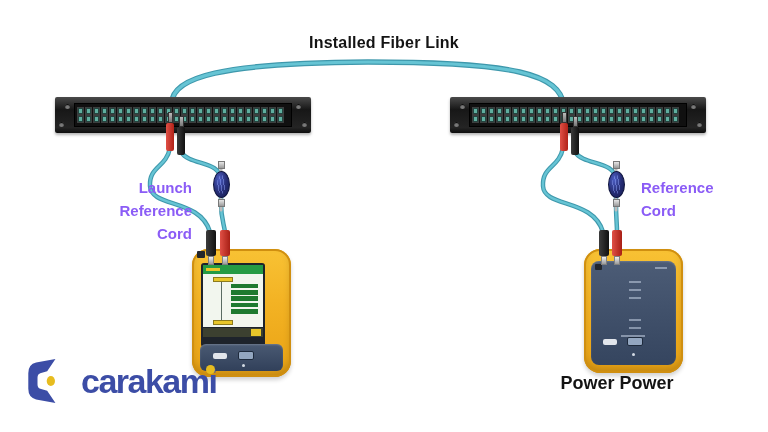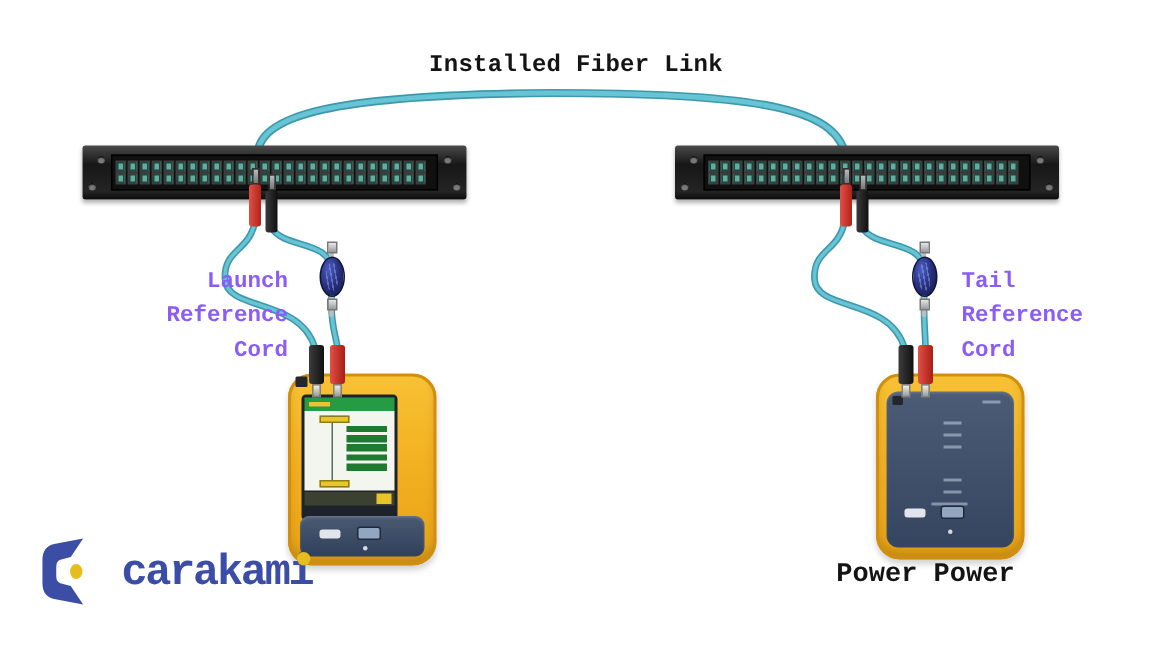--- a/index.html
+++ b/index.html
@@ -1,18 +1,18 @@
 <!DOCTYPE html>
 <html><head>
 <meta charset="utf-8">
 <style>
   html,body{margin:0;padding:0;background:#ffffff;}
   #canvas{
     position:relative;width:768px;height:432px;background:#ffffff;overflow:hidden;
-    font-family:Liberation Mono, monospace;
+    font-family:Liberation Sans, sans-serif;
   }
   
   .diagram-title{
     position:absolute;left:0;right:0;top:34px;text-align:center;
     font-size:16px;font-weight:bold;color:#141414;z-index:5;letter-spacing:.2px;
   }
   
   #cables{position:absolute;left:0;top:0;z-index:1;}
   
   .panel{
@@ -91,21 +91,21 @@
   .pm-led{position:absolute;width:12px;height:2px;background:rgba(195,208,226,.55);}
   
   .cord-label{position:absolute;z-index:4;font-size:15px;font-weight:bold;color:#8b5cf6;line-height:23px;}
   #launchLabel{left:96px;top:176px;width:96px;text-align:right;}
   #tailLabel{left:641px;top:176px;width:100px;text-align:left;}
   .dev-label{position:absolute;z-index:4;font-size:18px;font-weight:bold;color:#141414;text-align:center;width:130px;}
   #lightSourceLabel{left:157px;top:373px;}
   #powerMeterLabel{left:552px;top:373px;}
   
   #logo{position:absolute;left:26px;top:352px;height:58px;display:flex;align-items:center;gap:9px;z-index:10;}
-  #logo .word{position:relative;font-size:29px;font-weight:bold;letter-spacing:-1.5px;color:#3c4da6;line-height:1;}
+  #logo .word{position:relative;font-size:34px;font-weight:bold;letter-spacing:-1.5px;color:#3c4da6;line-height:1;}
   #logo .idot{position:absolute;right:1px;top:1px;width:9px;height:9px;border-radius:50%;background:#e7bc1f;}
 </style>
 </head>
 <body>
 
 <div id="canvas">
 
   <div class="diagram-title">Installed Fiber Link</div>
 
   <svg id="cables" width="768" height="432" viewBox="0 0 768 432">
@@ -377,21 +377,20 @@
   <span class="collar" style="left:613px;top:161px;"></span>
   <span class="collar" style="left:613px;top:199px;"></span>
   <div class="mandrel" style="left:608px;top:171px;"></div>
 
   <div class="cord-label" id="launchLabel">
     <div>Launch</div>
     <div>Reference</div>
     <div>Cord</div>
   </div>
   <div class="cord-label" id="tailLabel">
-    <div>Tail</div>
     <div>Reference</div>
     <div>Cord</div>
   </div>
 
   <div class="boot2 black" style="left:206px;top:230px;"></div>
   <div class="boot2 red" style="left:220px;top:230px;"></div>
   <div class="boot2 black" style="left:599px;top:230px;"></div>
   <div class="boot2 red" style="left:612px;top:230px;"></div>
 
   <div class="device" id="lightSource">

